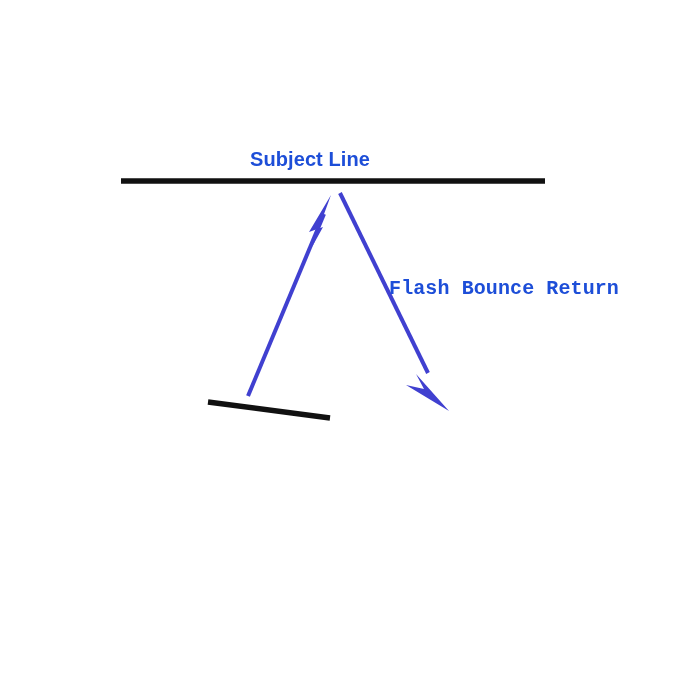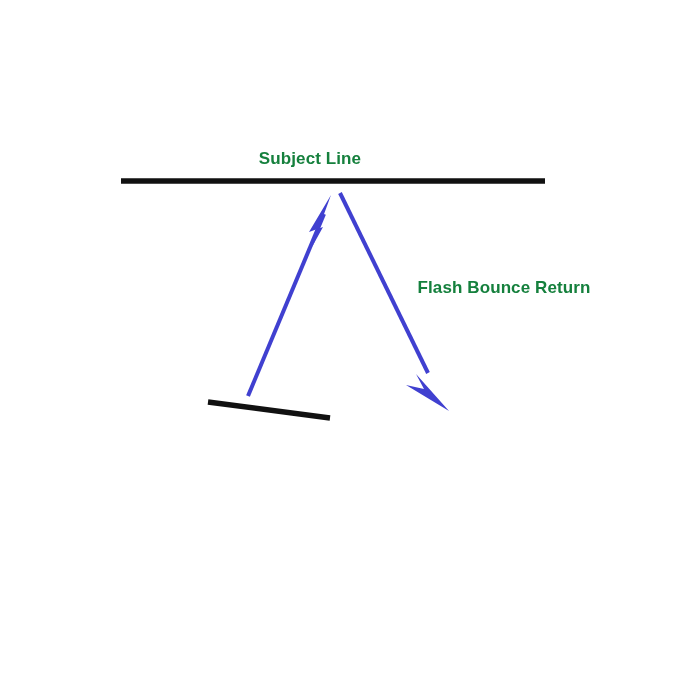--- a/index.html
+++ b/index.html
@@ -24,39 +24,40 @@
     position: absolute;
     top: 0;
     left: 0;
     width: 700px;
     height: 700px;
     display: block;
   }
   .diagram-label {
     position: absolute;
     font-family: "Liberation Sans", sans-serif;
-    font-size: 17px;
+    font-size: 20px;
     font-weight: 700;
-    color: #15803d;
+    color: #1d4ed8;
     white-space: nowrap;
     letter-spacing: 0.1px;
     transform: translate(-50%, -50%);
     user-select: none;
   }
   #label-subject-line {
     left: 310px;
     top: 159px;
   }
   #label-camera-position {
     left: 295px;
     top: 449px;
   }
   #label-flash-bounce-return {
     left: 504px;
     top: 288px;
+    font-family: Liberation Mono, monospace;
   }
 </style>
 </head>
 <body>
 
 <div id="diagram-canvas">
 
   <svg id="diagram-svg" viewBox="0 0 700 700" xmlns="http://www.w3.org/2000/svg">
 
     <line x1="121" y1="181" x2="545" y2="181" stroke="#111111" stroke-width="5.5" stroke-linecap="butt"></line>

